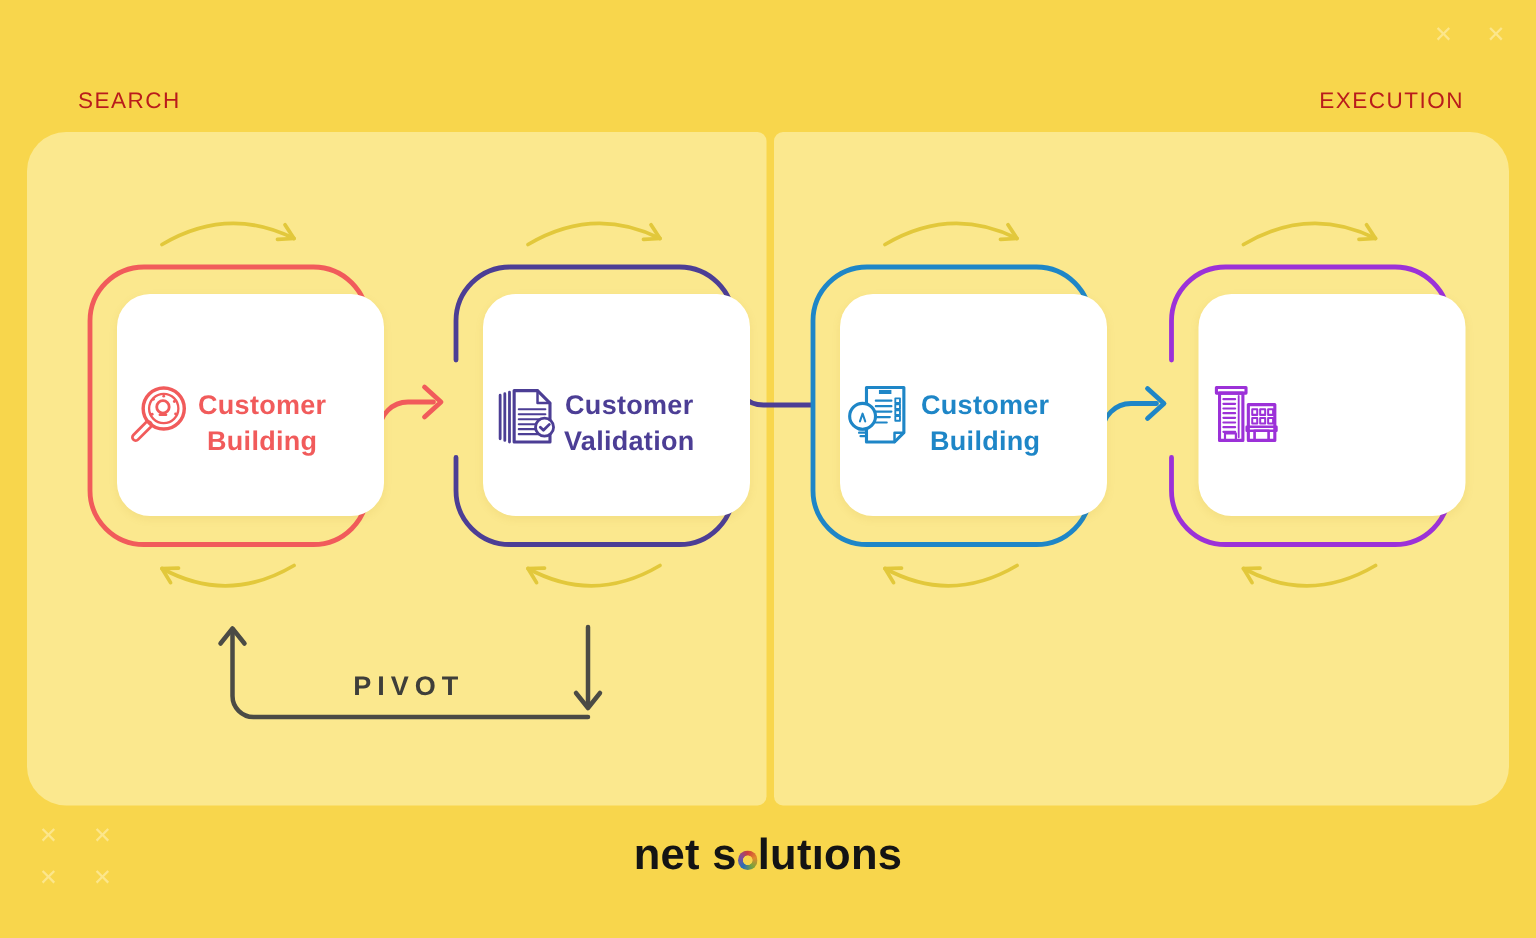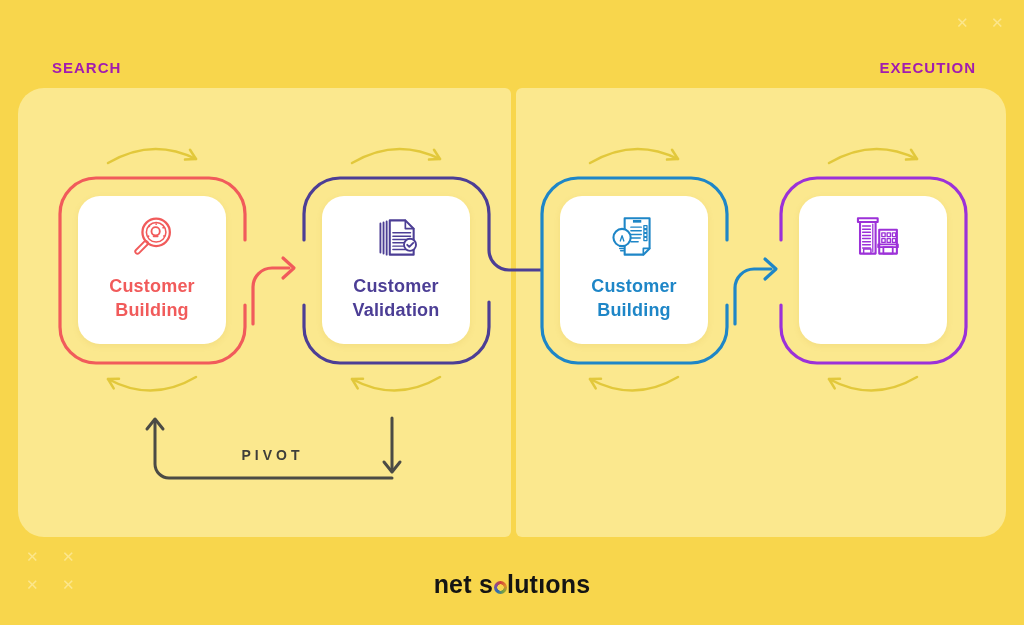--- a/index.html
+++ b/index.html
@@ -11,64 +11,64 @@
     overflow:hidden;
   }
   .decor-x {
     position:absolute;
     color:rgba(253,233,150,0.85);
     font-size:15px; font-weight:bold;
     user-select:none;
   }
   .phase-label {
     position:absolute; top:59px;
-    font-size:15px; font-weight:700;
-    letter-spacing:1px; color:#a21caf;
+    font-size:15px; font-weight:400;
+    letter-spacing:1px; color:#b91c1c;
   }
   .phase-left { left:52px; }
   .phase-right { right:48px; }
   .panel {
     position:absolute; top:88px; height:449px;
     background:#FBE88E;
   }
   .panel-left  { left:18px;  width:493px; border-radius:26px 6px 6px 26px; }
   .panel-right { left:516px; width:490px; border-radius:6px 26px 26px 6px; }
   #flow-svg { position:absolute; left:0; top:0; }
   .stage-card {
     position:absolute; top:196px;
-    width:148px; height:148px;
+    width:178px; height:148px;
     background:#ffffff; border-radius:22px;
-    display:flex; flex-direction:column; align-items:center;
+    display:flex; flex-direction:row; align-items:center;
     padding-top:14px;
     box-shadow:0 2px 6px rgba(180,140,20,0.10);
   }
   .stage-card .icon-wrap { width:54px; height:54px; }
   .stage-label {
     margin-top:10px; text-align:center;
     font-size:18px; font-weight:700; line-height:24px;
     letter-spacing:0.2px;
   }
   .card-1 { left:78px;  }
   .card-2 { left:322px; }
   .card-3 { left:560px; }
   .card-4 { left:799px; }
   .c-red    { color:#F15B5B; }
   .c-indigo { color:#4C3E95; }
   .c-blue   { color:#1E86C7; }
   .c-violet { color:#9C31D8; }
   .pivot-label {
     position:absolute; left:205px; top:447px; width:135px;
     text-align:center;
-    font-size:14px; font-weight:800; letter-spacing:4px;
+    font-size:18px; font-weight:800; letter-spacing:4px;
     color:#3E3E3A;
   }
   .brand {
-    position:absolute; left:0; top:570px; width:1024px;
+    position:absolute; left:0; top:554px; width:1024px;
     text-align:center;
-    font-size:25px; font-weight:700; color:#141414;
+    font-size:29px; font-weight:700; color:#141414;
     letter-spacing:0.2px;
   }
   .brand-ring {
     display:inline-block; width:13px; height:13px;
     border-radius:50%;
     background:
       radial-gradient(circle at 50% 50%, #F8D64C 0 3px, rgba(0,0,0,0) 3.4px),
       conic-gradient(#CF3F3A, #E08B2D, #7AA33B, #2B6FB4, #7A4FA0, #CF3F3A);
     vertical-align:baseline;
     position:relative; top:1px; margin:0 0.5px;

